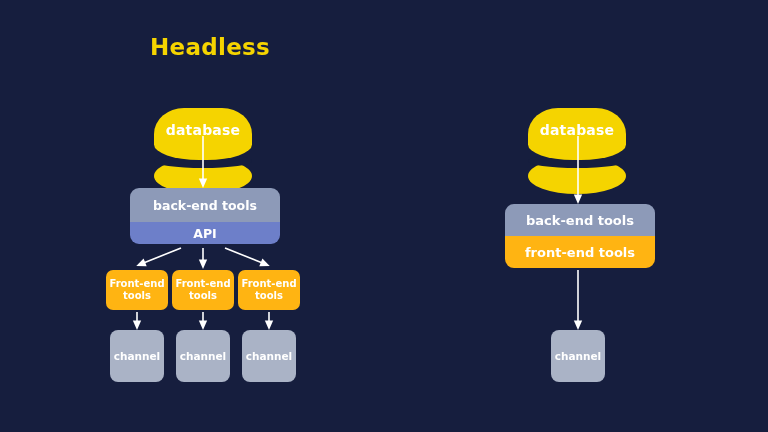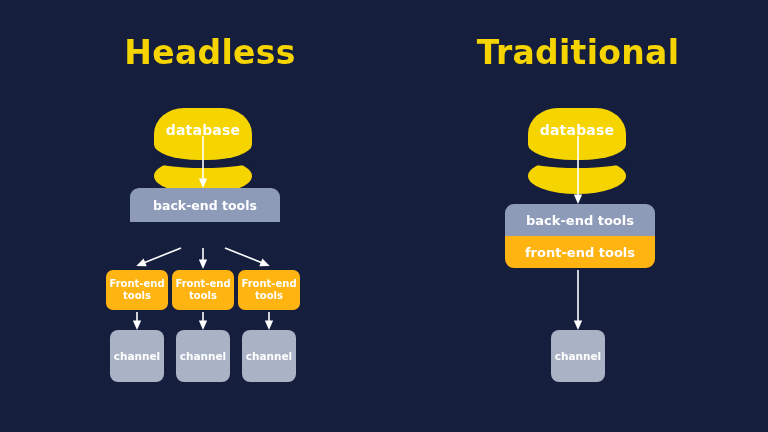--- a/index.html
+++ b/index.html
@@ -15,21 +15,21 @@
     overflow: hidden;
     font-family: "DejaVu Sans", "Liberation Sans", sans-serif;
   }
 
   
   .col-title {
     position: absolute;
     text-align: center;
     color: #f5d400;
     font-weight: bold;
-    font-size: 33px;
+    font-size: 23px;
     letter-spacing: 0.3px;
     white-space: nowrap;
     line-height: 1;
   }
   #title-headless { left: 95px; top: 36px; width: 230px; }
   #title-traditional { left: 463px; top: 36px; width: 230px; }
 
   
   .db {
     position: absolute;
@@ -197,31 +197,31 @@
     pointer-events: none;
   }
 </style>
 </head>
 <body>
 
 <div id="canvas">
 
   <div class="col-title" id="title-headless">Headless</div>
 
-  <div class="col-title" id="title-traditional">Traditional</div>
 
   <div class="db" id="db-headless">
     <div class="db-ellipse"></div>
     <div class="db-gap"></div>
     <div class="db-body"></div>
     <div class="db-label">database</div>
   </div>
 
   <div id="backend-stack">
     <div id="backend-top">back-end tools</div>
+    <div id="backend-api">API</div>
   </div>
 
   <div class="fe-box" id="fe-1">Front-end tools</div>
   <div class="fe-box" id="fe-2">Front-end tools</div>
   <div class="fe-box" id="fe-3">Front-end tools</div>
 
   <div class="ch-box" id="ch-1">channel</div>
   <div class="ch-box" id="ch-2">channel</div>
   <div class="ch-box" id="ch-3">channel</div>
 

